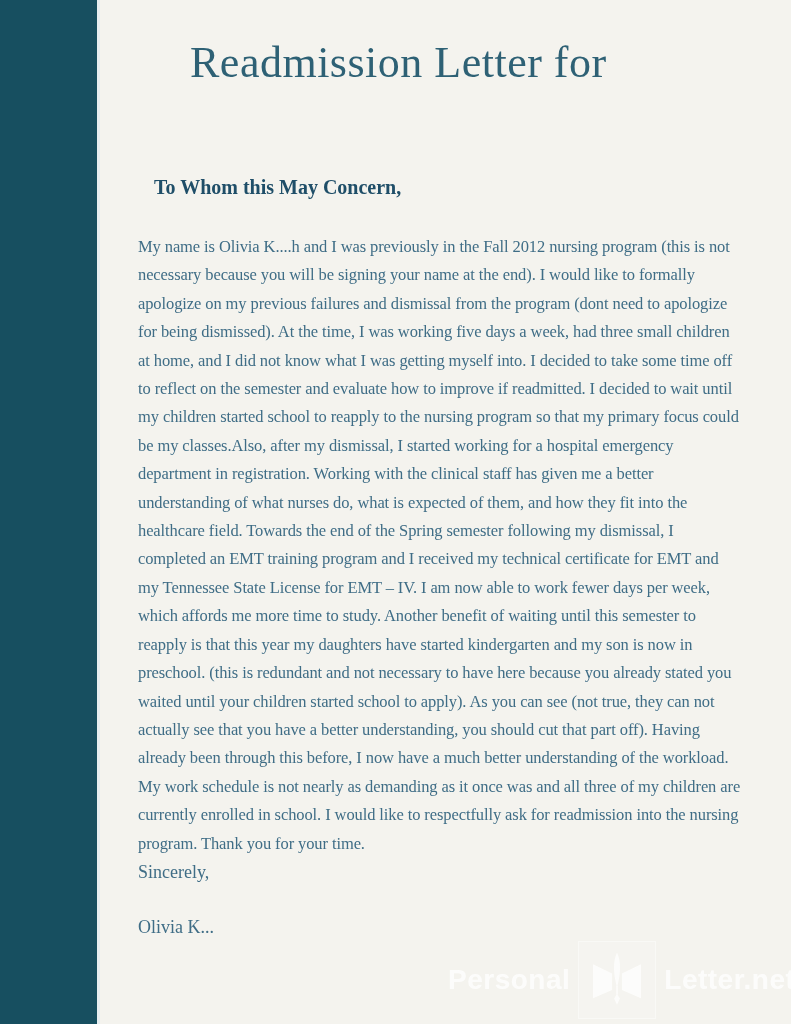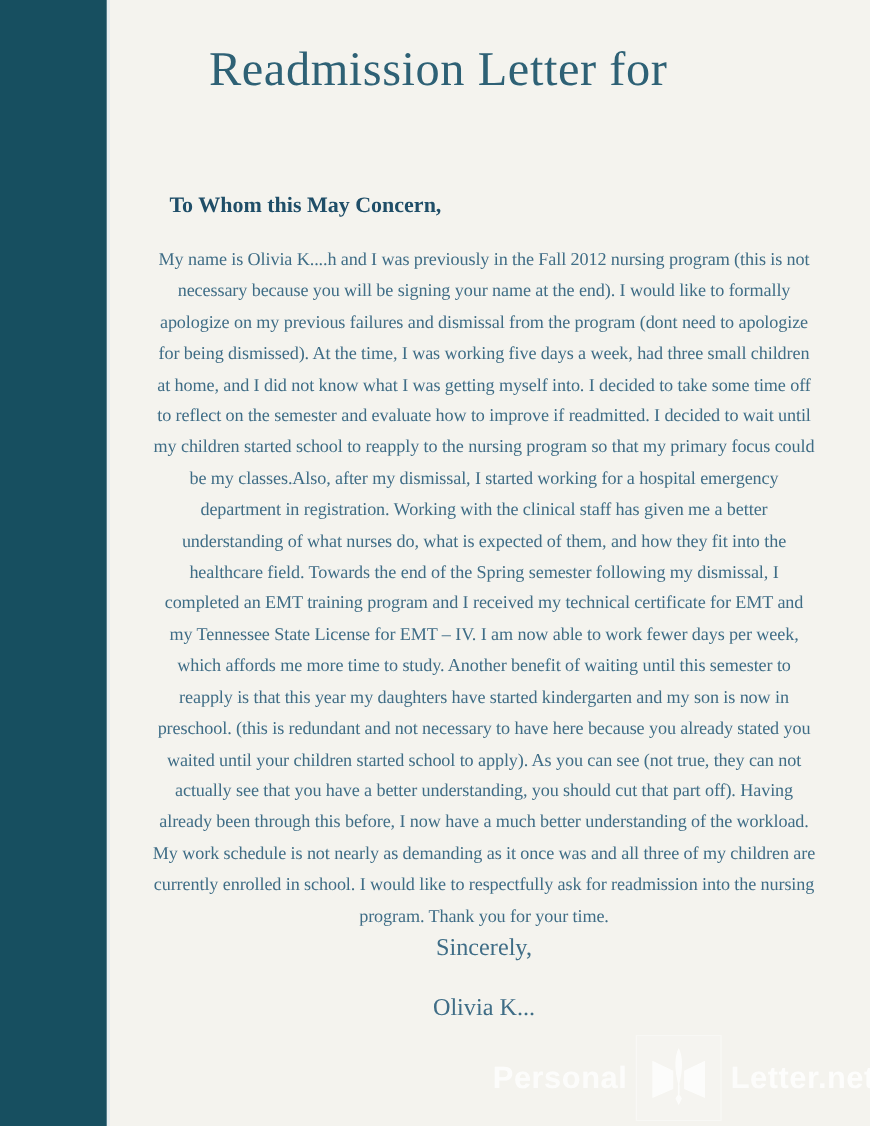--- a/index.html
+++ b/index.html
@@ -33,33 +33,32 @@
   .title-line { display: block; }
   .salutation {
     position: absolute;
     left: 154px; top: 176px;
     font-weight: 700;
     font-size: 20px;
     color: var(--salutation, #1f4e68);
   }
   .body-block {
     position: absolute;
-    left: 138px; top: 222px;
+    left: 138px; top: 233px;
     width: 604px;
-    text-align: center;
   }
   .body-text {
     margin: 0;
     font-size: 16.5px;
     line-height: 28.4px;
     letter-spacing: -0.1px;
     color: var(--body-text, #3f6d86);
   }
   .closing, .signature {
-    font-size: 22px;
+    font-size: 18px;
     line-height: 28.4px;
     color: var(--body-text, #3f6d86);
   }
   .signature { margin-top: 27px; font-family: Liberation Serif, serif; }
   .watermark {
     position: absolute;
     left: 448px; top: 941px;
     display: flex;
     align-items: center;
     gap: 8px;

